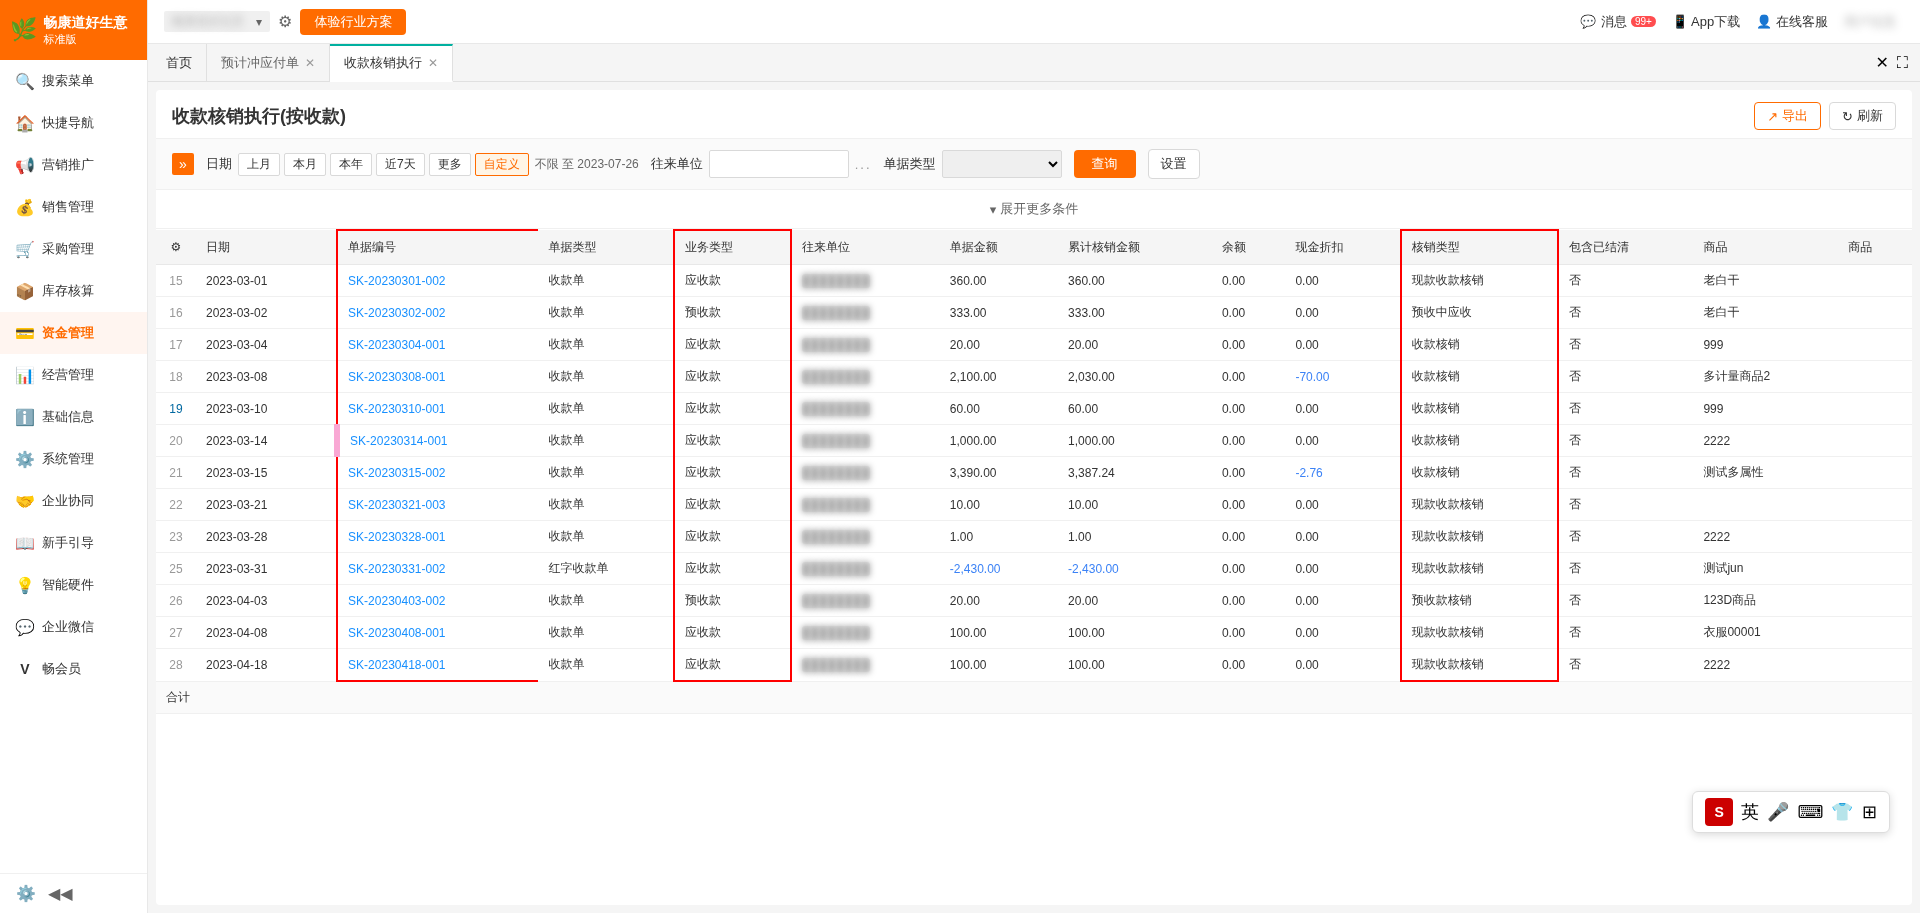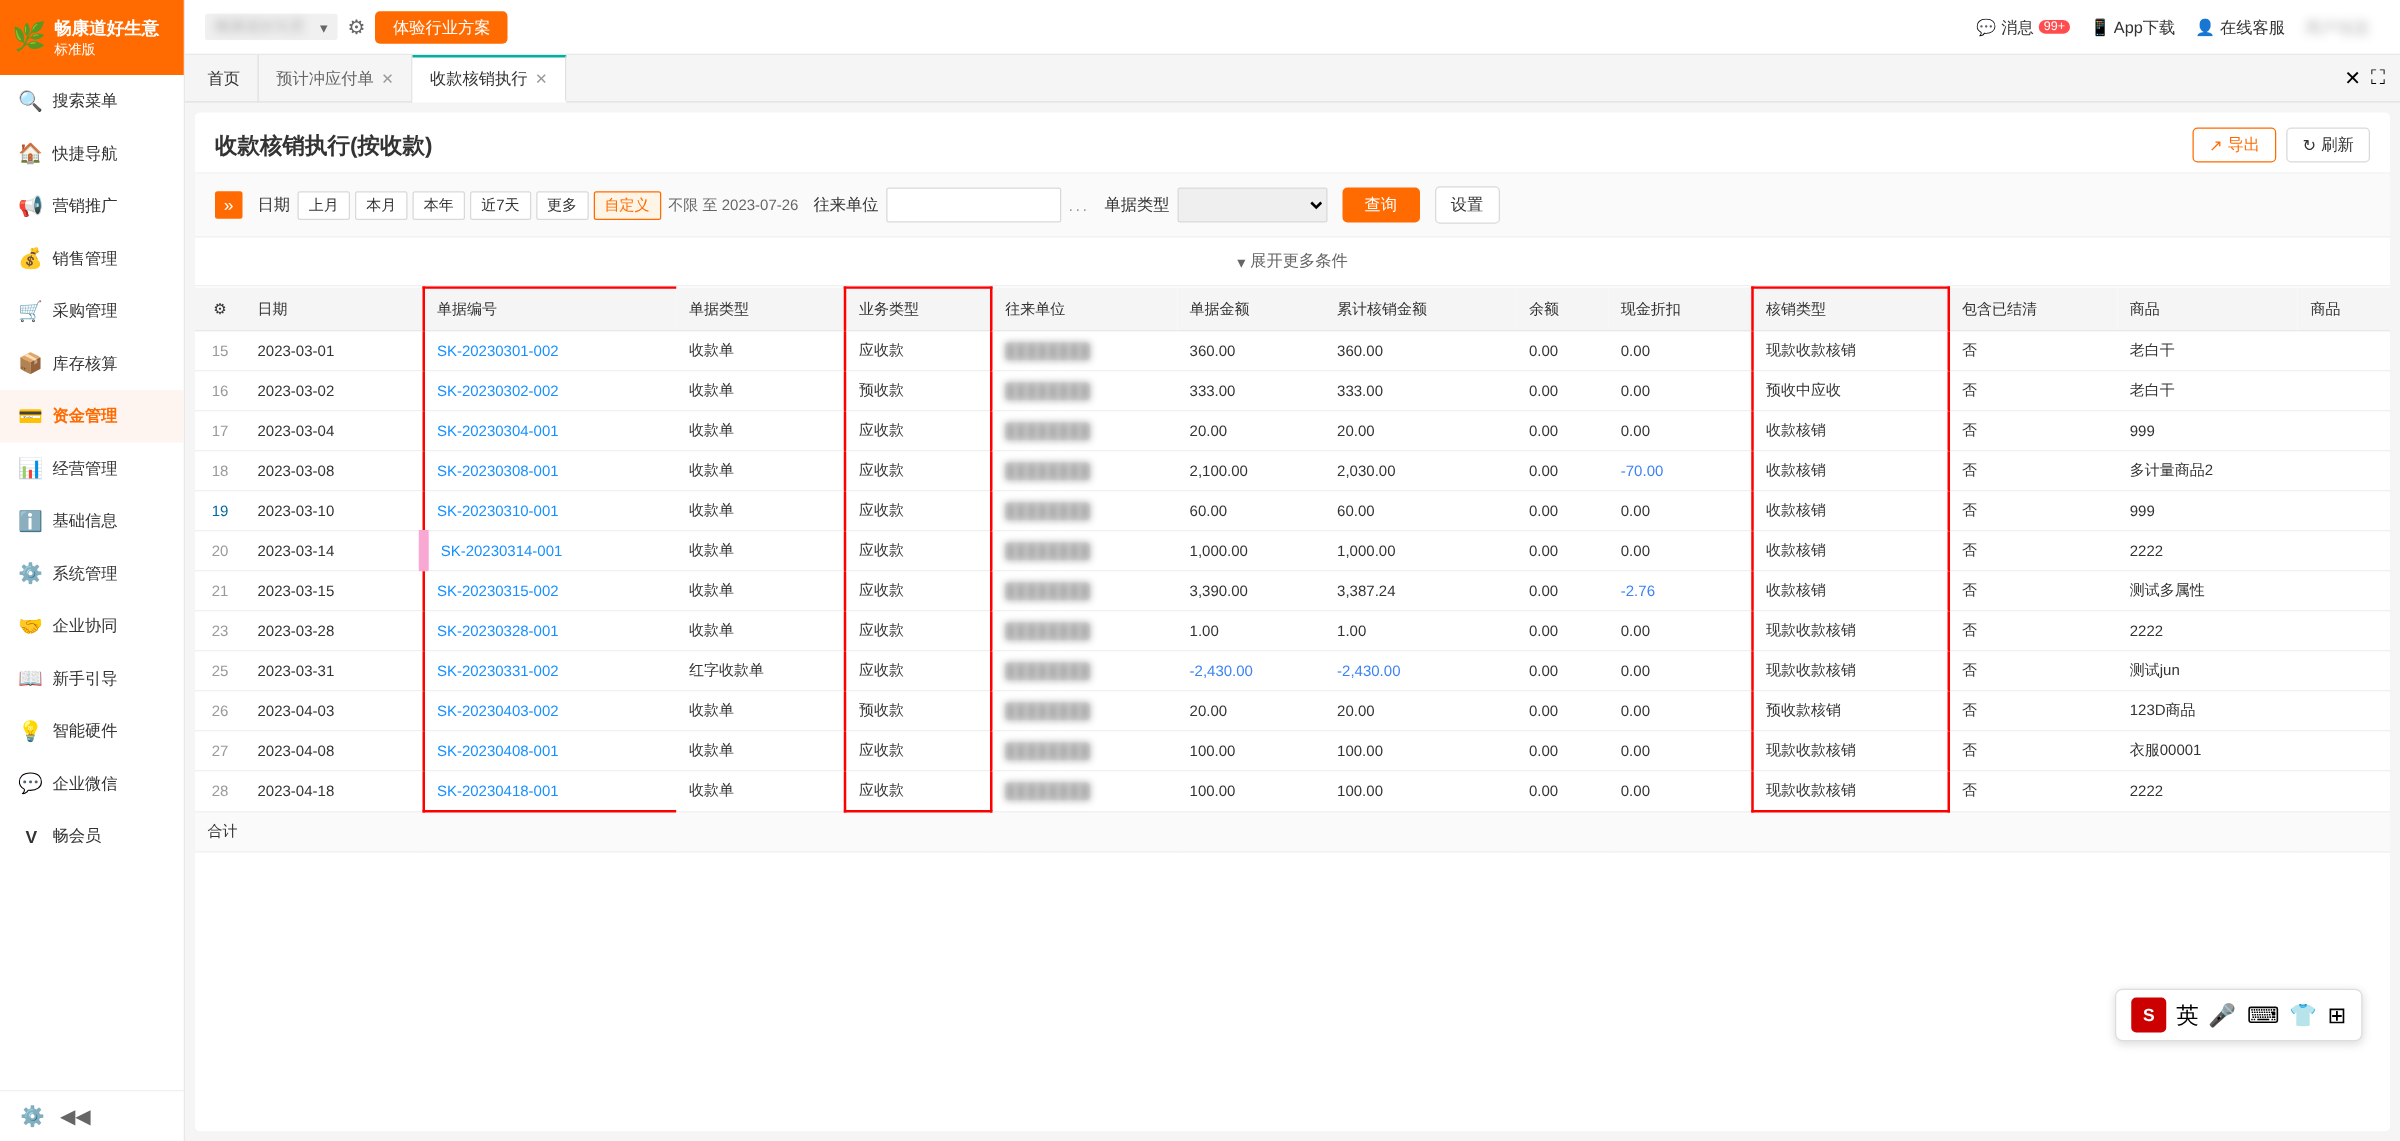--- a/index.html
+++ b/index.html
@@ -361,21 +361,21 @@
       <td>0.00</td>
       <td class="">0.00</td>
       <td style="border-left:2px solid #ff0000;border-right:2px solid #ff0000;">收款核销</td>
       <td>否</td>
       <td>999</td>
       <td></td>
     </tr>
             <tr>
       <td style="text-align:center;color:#999;">20</td>
       <td>2023-03-14</td>
-      <td style="border-left:8px solid #f9a8d4;margin-top:44px;"><a class="link-text">SK-20230314-001</a></td>
+      <td style="border-left:6px solid #f9a8d4;margin-top:44px;"><a class="link-text">SK-20230314-001</a></td>
       <td>收款单</td>
       <td style="border-left:2px solid #ff0000;border-right:2px solid #ff0000;">应收款</td>
       <td><span class="blurred-cell">████████</span></td>
       <td class="">1,000.00</td>
       <td class="">1,000.00</td>
       <td>0.00</td>
       <td class="">0.00</td>
       <td style="border-left:2px solid #ff0000;border-right:2px solid #ff0000;">收款核销</td>
       <td>否</td>
       <td>2222</td>
@@ -388,20 +388,36 @@
       <td>收款单</td>
       <td style="border-left:2px solid #ff0000;border-right:2px solid #ff0000;">应收款</td>
       <td><span class="blurred-cell">████████</span></td>
       <td class="">3,390.00</td>
       <td class="">3,387.24</td>
       <td>0.00</td>
       <td class="negative">-2.76</td>
       <td style="border-left:2px solid #ff0000;border-right:2px solid #ff0000;">收款核销</td>
       <td>否</td>
       <td>测试多属性</td>
+      <td></td>
+    </tr>
+            <tr>
+      <td style="text-align:center;color:#999;">22</td>
+      <td>2023-03-21</td>
+      <td style="border-left:2px solid #ff0000;"><a class="link-text">SK-20230321-003</a></td>
+      <td>收款单</td>
+      <td style="border-left:2px solid #ff0000;border-right:2px solid #ff0000;">应收款</td>
+      <td><span class="blurred-cell">████████</span></td>
+      <td class="">10.00</td>
+      <td class="">10.00</td>
+      <td>0.00</td>
+      <td class="">0.00</td>
+      <td style="border-left:2px solid #ff0000;border-right:2px solid #ff0000;">现款收款核销</td>
+      <td>否</td>
+      <td></td>
       <td></td>
     </tr>
             <tr>
       <td style="text-align:center;color:#999;">23</td>
       <td>2023-03-28</td>
       <td style="border-left:2px solid #ff0000;"><a class="link-text">SK-20230328-001</a></td>
       <td>收款单</td>
       <td style="border-left:2px solid #ff0000;border-right:2px solid #ff0000;">应收款</td>
       <td><span class="blurred-cell">████████</span></td>
       <td class="">1.00</td>

